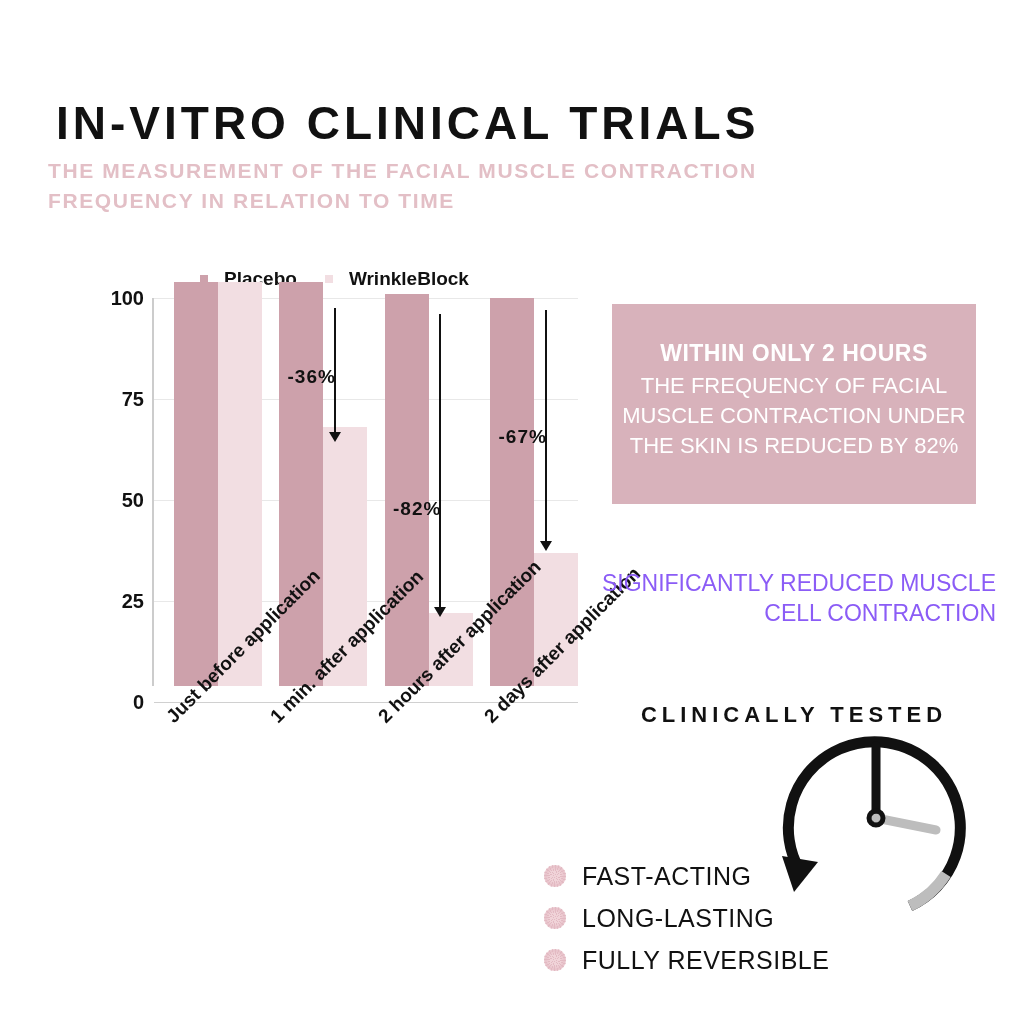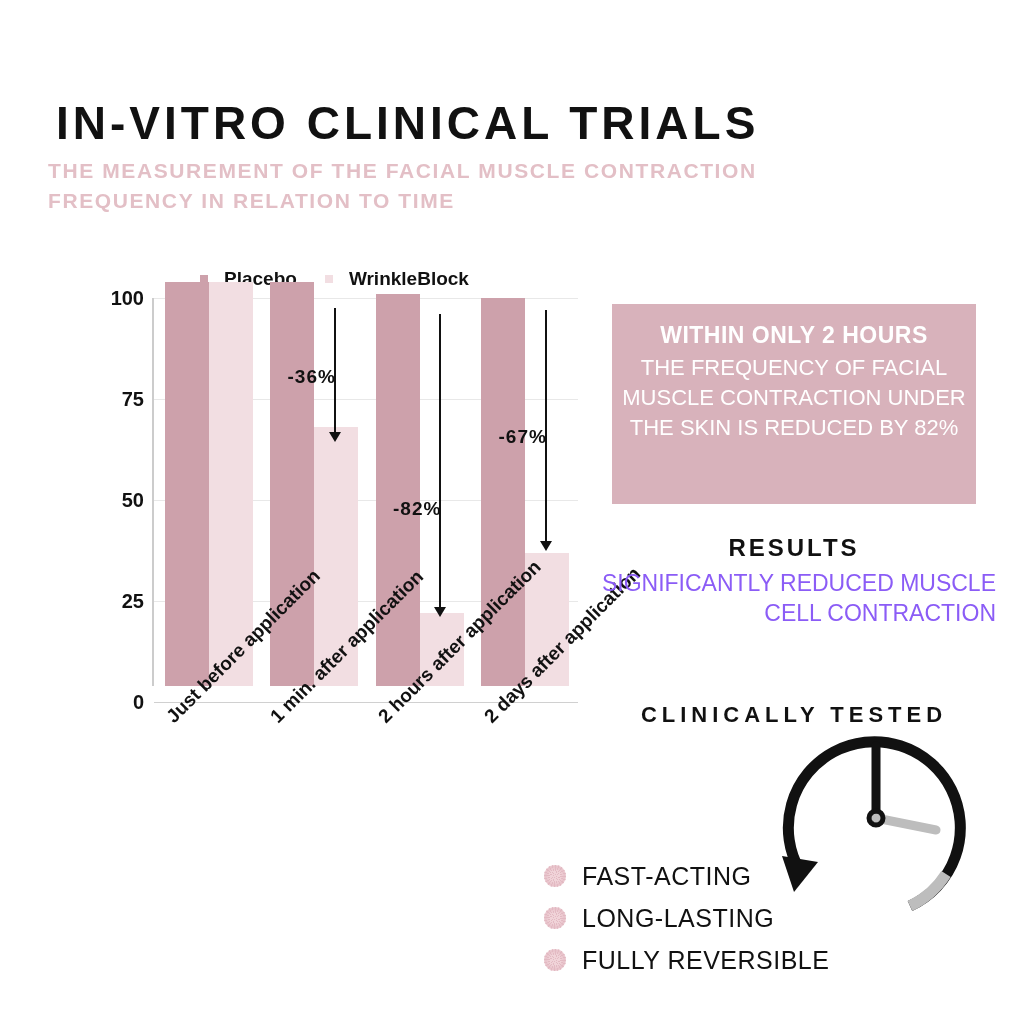--- a/index.html
+++ b/index.html
@@ -100,21 +100,21 @@
     left: 2px;
     bottom: 0;
     top: 0;
     right: 0;
     display: flex;
   }
   .group {
     flex: 1 1 0;
     display: flex;
     align-items: flex-end;
-    justify-content: center;
+    justify-content: flex-end;
     position: relative;
     border-radius: 24px;
   }
   .bar {
     width: 44px;
     position: relative;
   }
   .bar.placebo { background: #cda1ab; }
   .bar.active  { background: #f2dee2; }
 
@@ -164,21 +164,21 @@
   
   .callout {
     position: absolute;
     left: 612px;
     top: 304px;
     width: 364px;
     height: 200px;
     background: #d8b2bb;
     color: #ffffff;
     text-align: center;
-    padding-top: 18px;
+    padding-top: 36px;
     box-sizing: border-box;
   }
   .callout-head {
     font-size: 23px;
     font-weight: bold;
     letter-spacing: 0.5px;
     margin-bottom: 4px;
   }
   .callout-body {
     font-size: 22px;
@@ -338,21 +338,20 @@
       <span class="xlabel" style="left:222px">2 hours after application</span>
       <span class="xlabel" style="left:328px">2 days after application</span>
     </div>
   </div>
 
   <div class="callout">
     <div class="callout-head">WITHIN ONLY 2 HOURS</div>
     <div class="callout-body">THE FREQUENCY OF FACIAL MUSCLE CONTRACTION UNDER THE SKIN IS REDUCED BY 82%</div>
   </div>
 
-  <div class="results-head">RESULTS</div>
   <div class="results-body">SIGNIFICANTLY REDUCED MUSCLE CELL CONTRACTION</div>
   <div class="clinically">CLINICALLY TESTED</div>
 
   <div class="features">
     <div class="feature">
       <span class="burst"></span>
       <span>FAST-ACTING</span>
     </div>
     <div class="feature">
       <span class="burst"></span>

